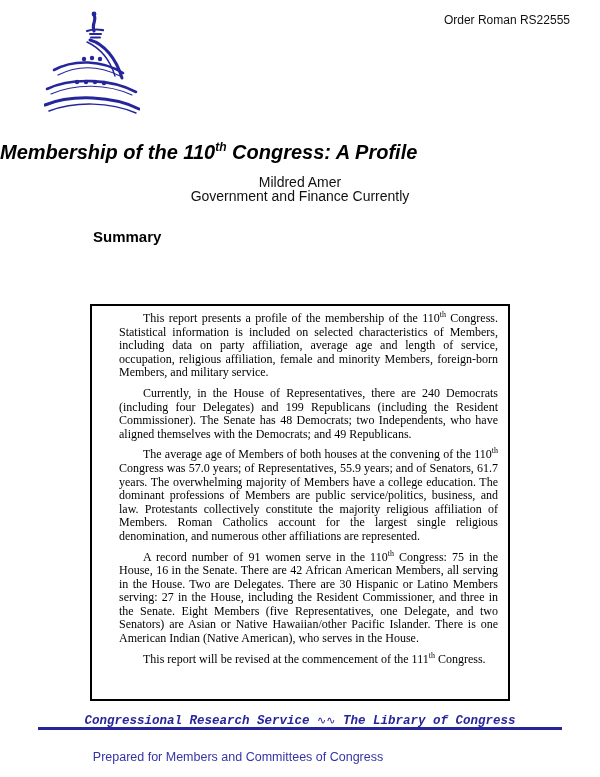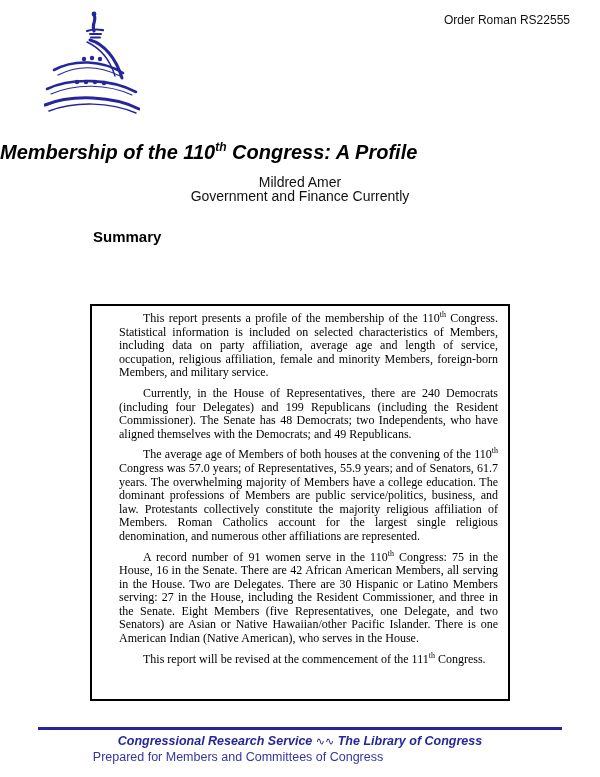--- a/index.html
+++ b/index.html
@@ -37,22 +37,22 @@
     font-family:"Liberation Serif", serif; font-size:12px; line-height:13.6px;
     text-align:justify; color:#000;margin-top:48px;
   }
   .summary-box p { margin:0 0 7px 0; text-indent:24px; }
   .summary-box sup { font-size:8px; line-height:0; }
   .footer-rule {
     position:absolute; top:727px; left:38px; width:524px; height:3px;
     background:#26269c;
   }
   .footer-line1 {
-    position:absolute; top:734px; left:0; width:600px; text-align:center;
-    font-size:12.5px; font-weight:bold; font-style:italic; color:#26269c;
+    position:absolute; top:714px; left:0; width:600px; text-align:center;
+    font-size:12.5px; font-weight:bold; font-style:italic; color:#26269c;font-family:Liberation Mono, monospace;
   }
   .footer-line1 .ornament { font-weight:normal; font-style:normal; font-size:11px; }
   .footer-line2 {
     position:absolute; top:750px; left:0; width:476px; text-align:center;
     font-size:12.5px; color:#3434a6;
   }
   .dome-stroke { fill:none; stroke:#26269c; stroke-linecap:round; }
 </style>
 </head>
 <body>

